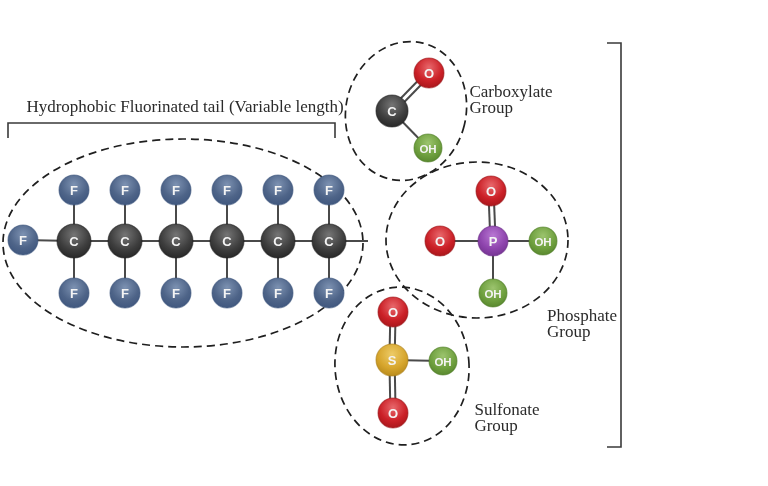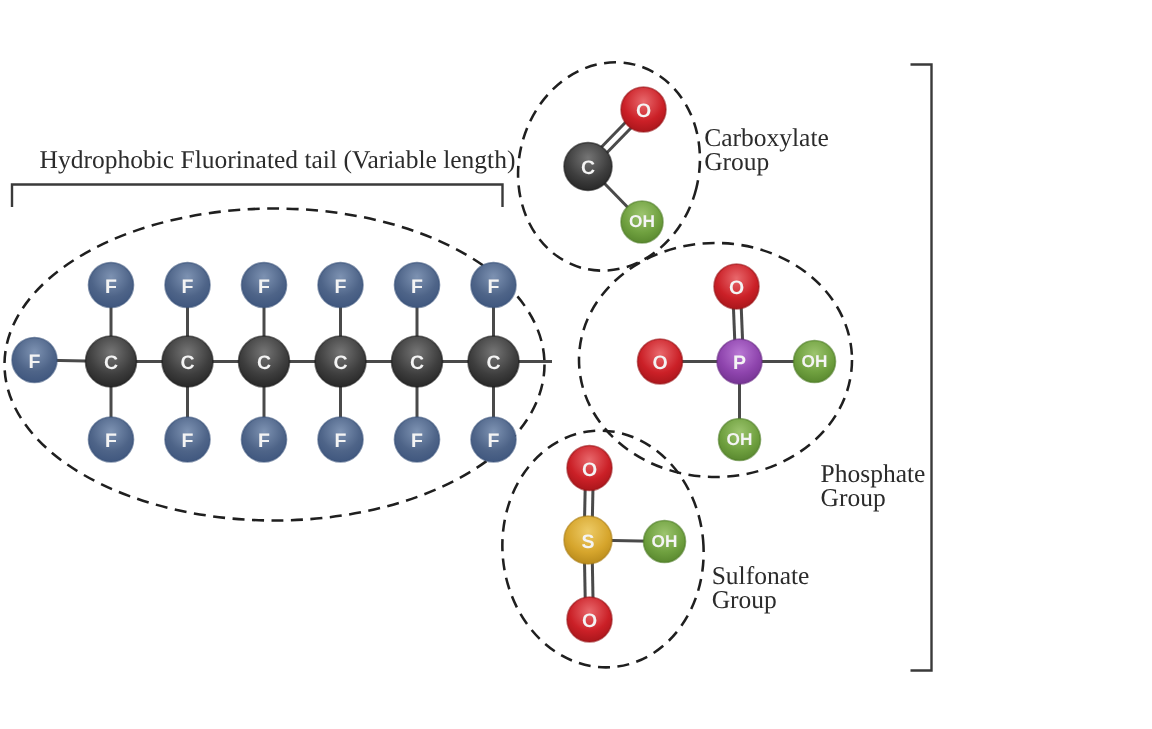--- a/index.html
+++ b/index.html
@@ -218,21 +218,21 @@
   <div class="caption" style="left:511px;top:84px;">
     <div>Carboxylate</div>
     <div>Group</div>
   </div>
 
   <div class="caption" style="left:582px;top:308px;">
     <div>Phosphate</div>
     <div>Group</div>
   </div>
 
-  <div class="caption" style="left:507px;top:376px;">
+  <div class="caption" style="left:507px;top:402px;">
     <div>Sulfonate</div>
     <div>Group</div>
   </div>
 
   <div class="caption" style="left:696px;top:206px;">
   </div>
 
 </div>
 
 </body></html>

